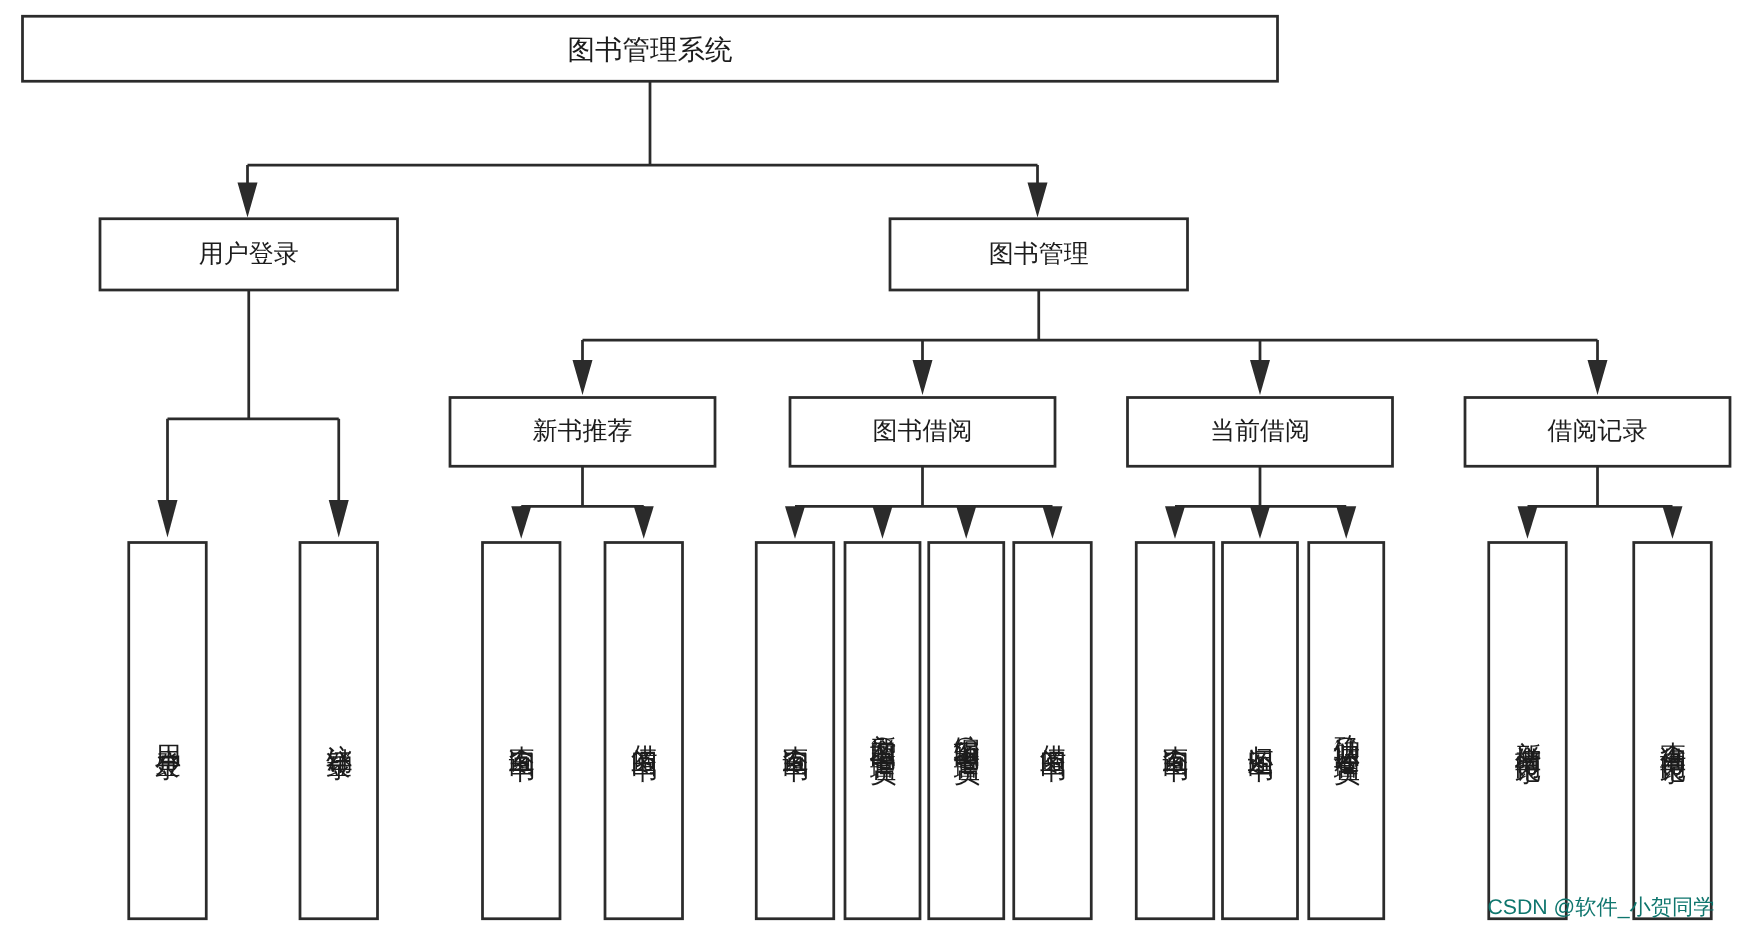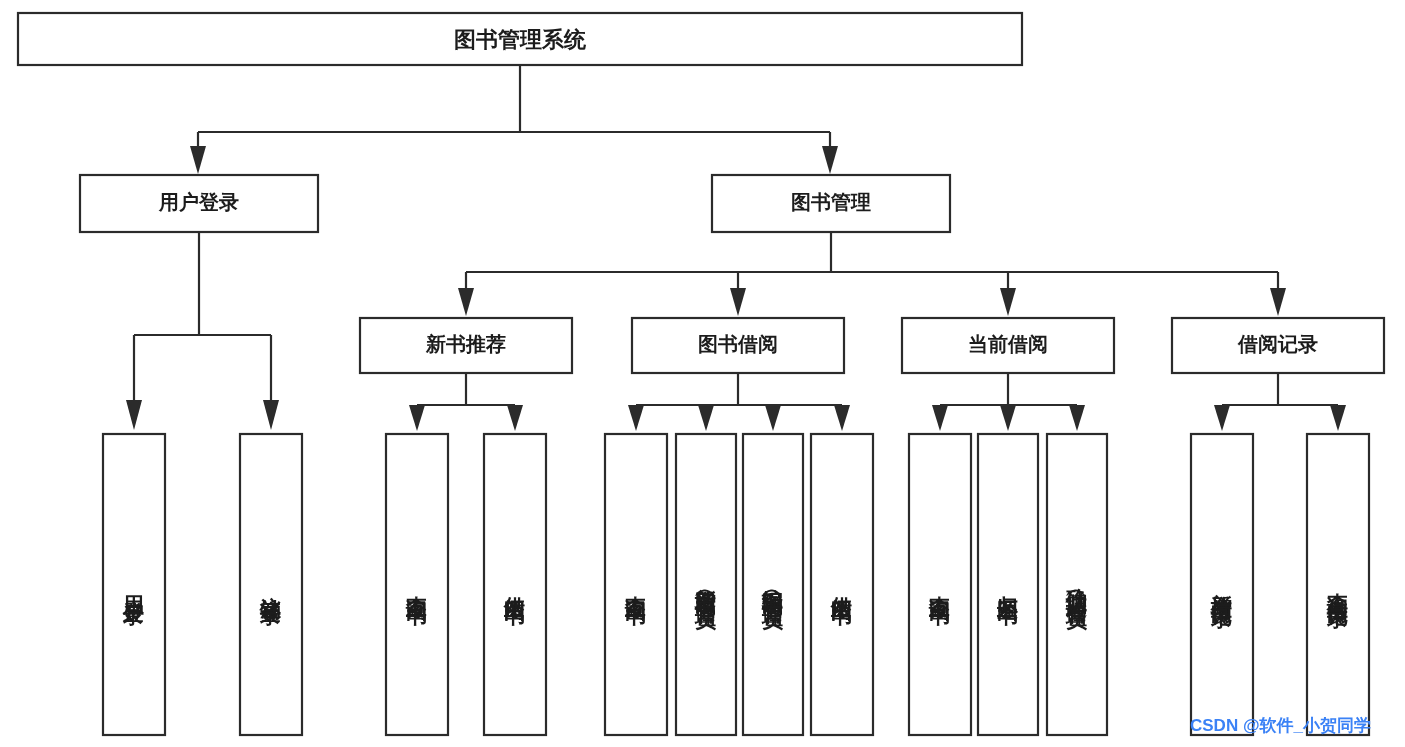--- a/index.html
+++ b/index.html
@@ -11,21 +11,20 @@
     width: 1405px;
     height: 747px;
     font-family: "Liberation Sans", "DejaVu Sans", sans-serif;
     overflow: hidden;
   }
   #diagram-root {
     position: relative;
     width: 1405px;
     height: 638px;
     background: #ffffff;
-    font-weight: bold;
   }
   svg.flow {
     position: absolute;
     top: 0;
     left: 0;
     width: 1405px;
     height: 747px;
     display: block;
   }
   .node-box {
@@ -64,21 +63,21 @@
     display: flex;
     align-items: center;
     justify-content: center;
     white-space: nowrap;
     pointer-events: none;
   }
   .watermark {
     position: absolute;
     font-family: "Liberation Sans", "DejaVu Sans", sans-serif;
     font-size: 17px;
-    color: #3b82f6;
+    color: #0f766e;
     white-space: nowrap;
     left: 1190px;
     top: 714px;
   }
 </style>
 </head>
 <body>
 
 <div id="diagram-root">
 

